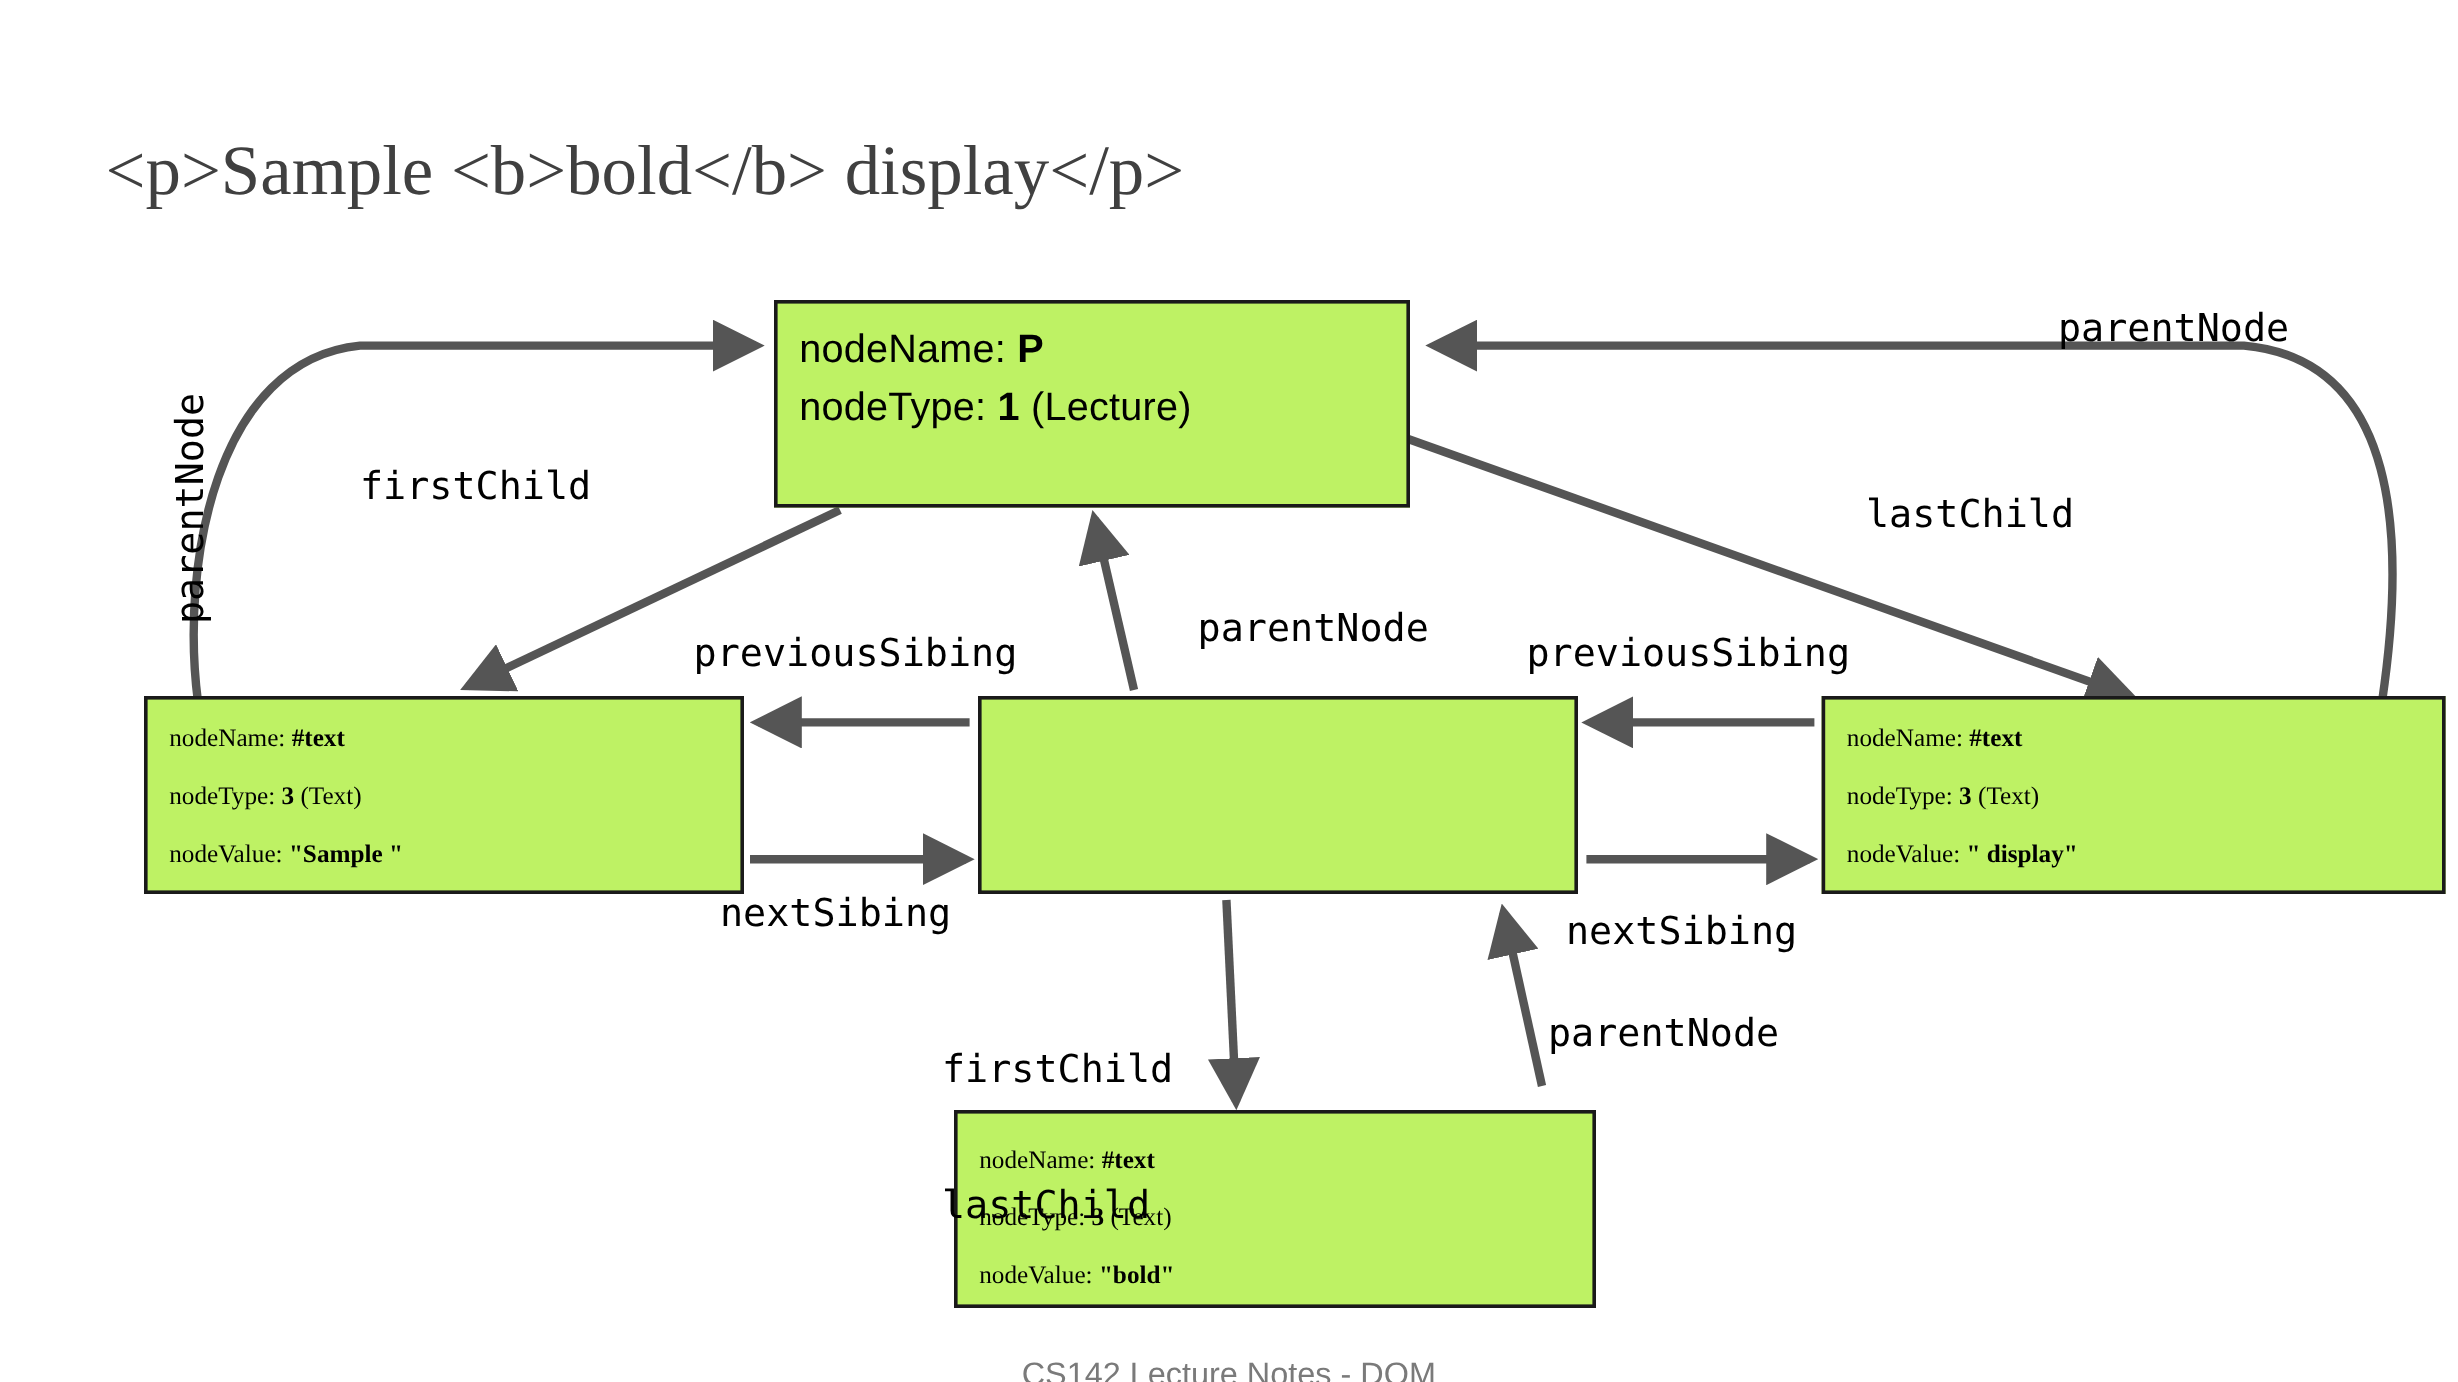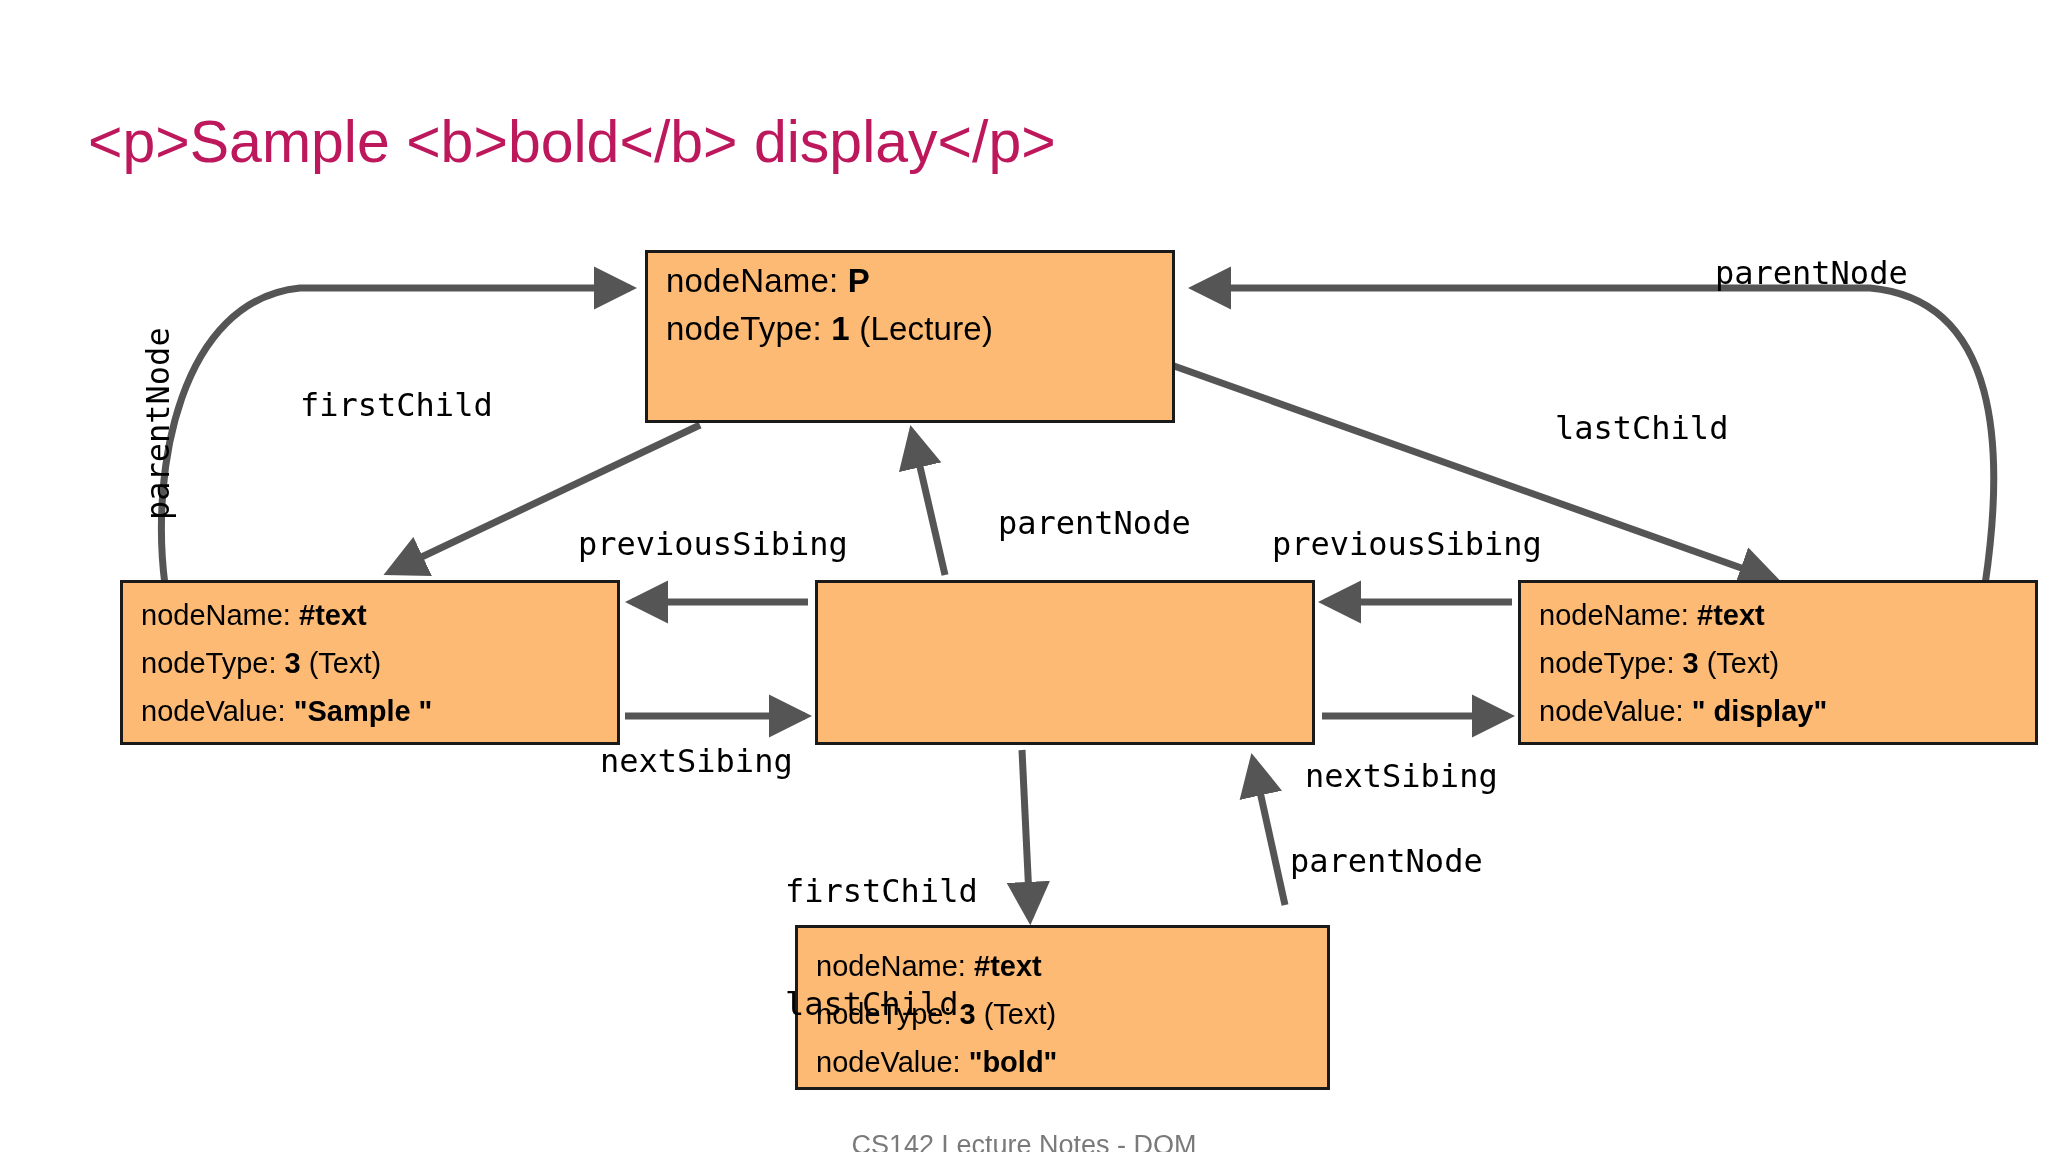--- a/index.html
+++ b/index.html
@@ -21,39 +21,39 @@
     width: 2048px;
     height: 1152px;
     pointer-events: none;
   }
 
   
   .title {
     position: absolute;
     left: 88px;
     top: 108px;
-    font-family: Liberation Sans, sans-serif;
+    font-family: Liberation Serif, serif;
     font-size: 59px;
     font-weight: 400;
-    color: #be185d;
+    color: #404040;
     letter-spacing: 0px;
     white-space: pre;
   }
 
   
   .node {
     position: absolute;
     box-sizing: border-box;
-    background: #fdba74;
+    background: #bef264;
     border: 3px solid #1a1a1a;
-    padding: 4px 18px 10px 18px;
+    padding: 14px 18px 10px 18px;
   }
   .node .row {
-    font-family: Liberation Sans, sans-serif;
-    font-size: 29px;
+    font-family: Liberation Serif, serif;
+    font-size: 21px;
     line-height: 48px;
     color: #000000;
     white-space: pre;
   }
   .node .row b {
     font-weight: 700;
   }
   .node.propfont .row {
     font-family: "Liberation Sans", sans-serif;
     font-size: 33px;

